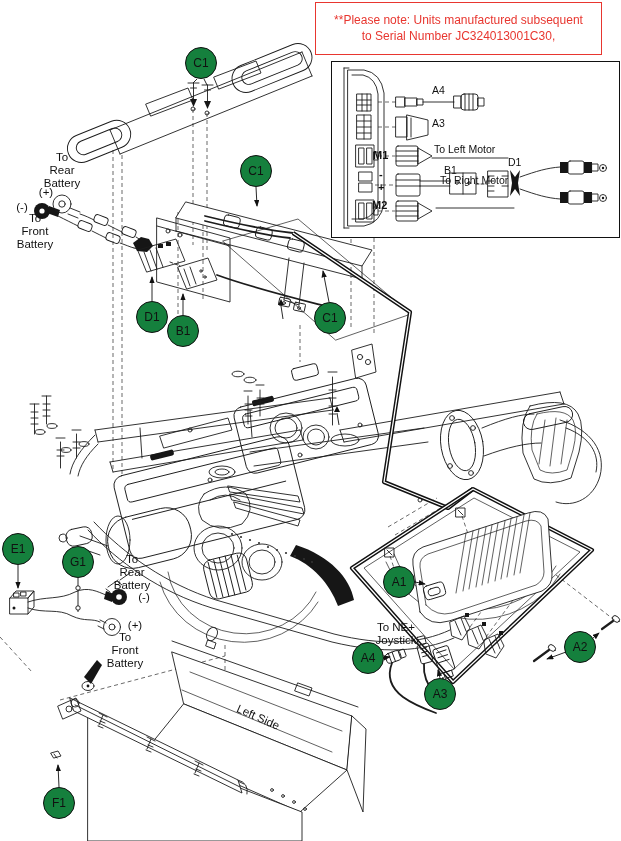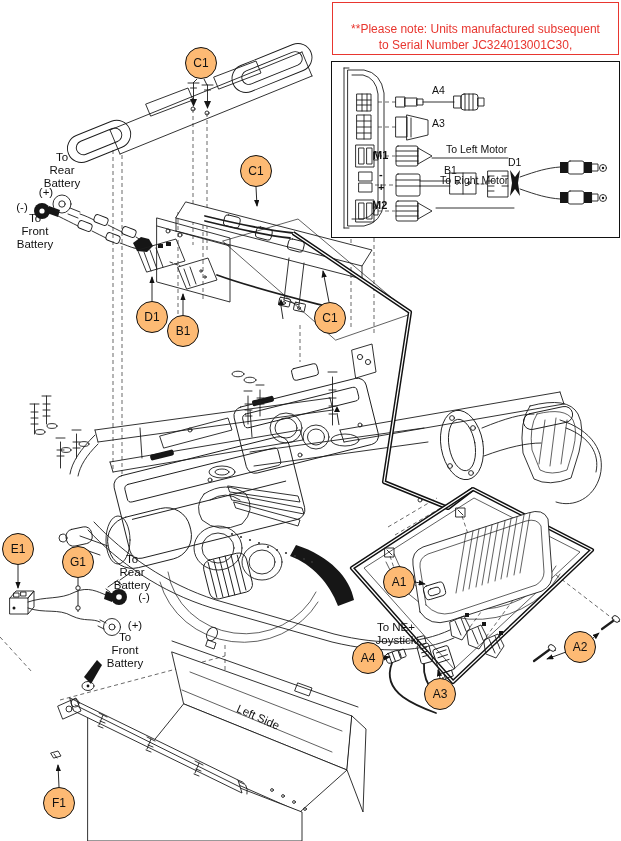--- a/index.html
+++ b/index.html
@@ -5,33 +5,33 @@
   html,body{margin:0;padding:0;background:#fff;}
   .page{position:relative;width:621px;height:841px;background:#fff;overflow:hidden;
         font-family:"Liberation Sans",sans-serif;color:#111;}
   
   .cutin{position:absolute;left:2px;top:2px;border-collapse:collapse;z-index:6;background:#fff;}
   .cutin th,.cutin td{border:1px solid #111;font:11px "Liberation Sans",sans-serif;font-weight:400;
         text-align:center;padding:0 3px;height:13px;white-space:nowrap;color:#111;}
   .cutin .c1{min-width:44px;}
   .cutin .c2{min-width:150px;}
   
-  .note{position:absolute;left:332px;top:2px;width:287px;height:53px;border:1.5px solid #e8362f;
+  .note{position:absolute;left:315px;top:2px;width:287px;height:53px;border:1.5px solid #e8362f;
         color:#e8362f;font:12px/16.2px "Liberation Sans",sans-serif;text-align:center;
-        padding-top:18px;box-sizing:border-box;z-index:6;background:#fff;}
+        padding-top:9px;box-sizing:border-box;z-index:6;background:#fff;}
   .note .it{font-style:italic;}
   
   .inset{position:absolute;left:331px;top:61px;width:289px;height:177px;border:1.8px solid #111;
         box-sizing:border-box;background:#fff;z-index:6;}
   .ins{position:absolute;font: 10.5px "Liberation Sans",sans-serif;color:#111;white-space:nowrap;}
   .ins.b{font-weight:700;font-size:11px;margin-left:38px;}
   .inset svg{position:absolute;left:0;top:0;}
   
   .callout{position:absolute;width:30px;height:30px;border:1.4px solid #111;border-radius:50%;
-        background:#fdba74;display:flex;align-items:center;justify-content:center;
+        background:#15803d;display:flex;align-items:center;justify-content:center;
         font:12px "Liberation Sans",sans-serif;color:#111;transform:translate(-50%,-50%);z-index:5;}
   
   .flabel{position:absolute;font:11.5px/13px "Liberation Sans",sans-serif;color:#111;
         white-space:pre-line;text-align:center;transform:translateX(-50%);z-index:4;}
   
   .art{position:absolute;left:0;top:0;z-index:1;}
   .s{stroke:#1c1c1c;stroke-width:.9;fill:none;stroke-linejoin:round;stroke-linecap:round;}
   .thin{stroke:#1c1c1c;stroke-width:.7;fill:none;}
   .wh{fill:#fff;}
   .f{fill:#161616;stroke:none;}
@@ -125,21 +125,21 @@
       <g class="dash">
         <path d="M46,40 H64 M46,65 H64 M46,94 H63 M43,123 H64 M46,149 H63"></path>
       </g>
     </svg>
     <div class="ins b" style="left:3px;top:87px">M1</div>
     <div class="ins b" style="left:9px;top:106px">-</div>
     <div class="ins b" style="left:8px;top:119px">+</div>
     <div class="ins b" style="left:2px;top:137px">M2</div>
     <div class="ins" style="left:100px;top:22px">A4</div>
     <div class="ins" style="left:100px;top:55px">A3</div>
-    <div class="ins" style="left:114px;top:81px">To Left Motor</div>
+    <div class="ins" style="left:102px;top:81px">To Left Motor</div>
     <div class="ins" style="left:112px;top:102px">B1</div>
     <div class="ins" style="left:176px;top:94px">D1</div>
     <div class="ins" style="left:108px;top:112px">To Right Motor</div>
   </div>
 
   <svg class="art" width="621" height="841" viewBox="0 0 621 841">
     <defs>
       <marker id="ah" markerWidth="8" markerHeight="6" refX="7" refY="3" orient="auto">
         <path d="M0,0 L8,3 L0,6 Z" fill="#111"></path>
       </marker>

